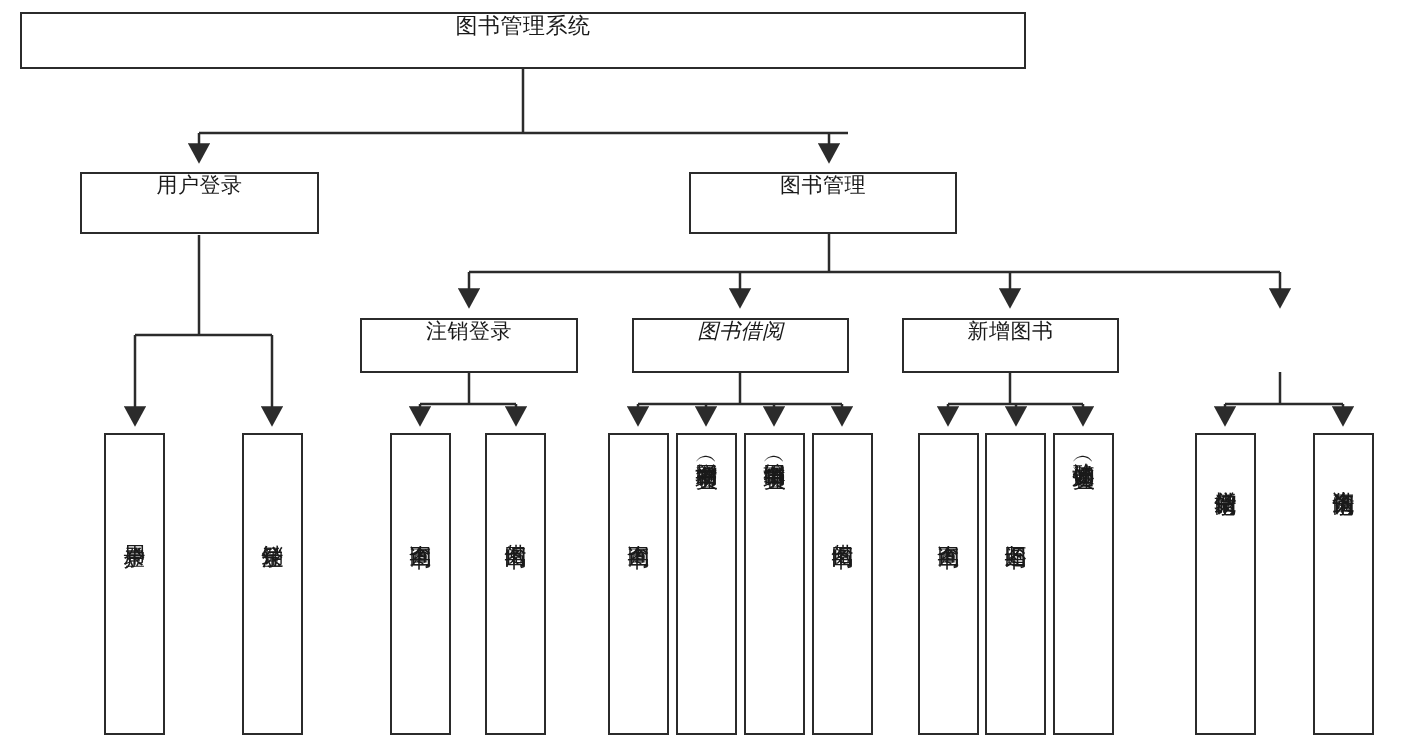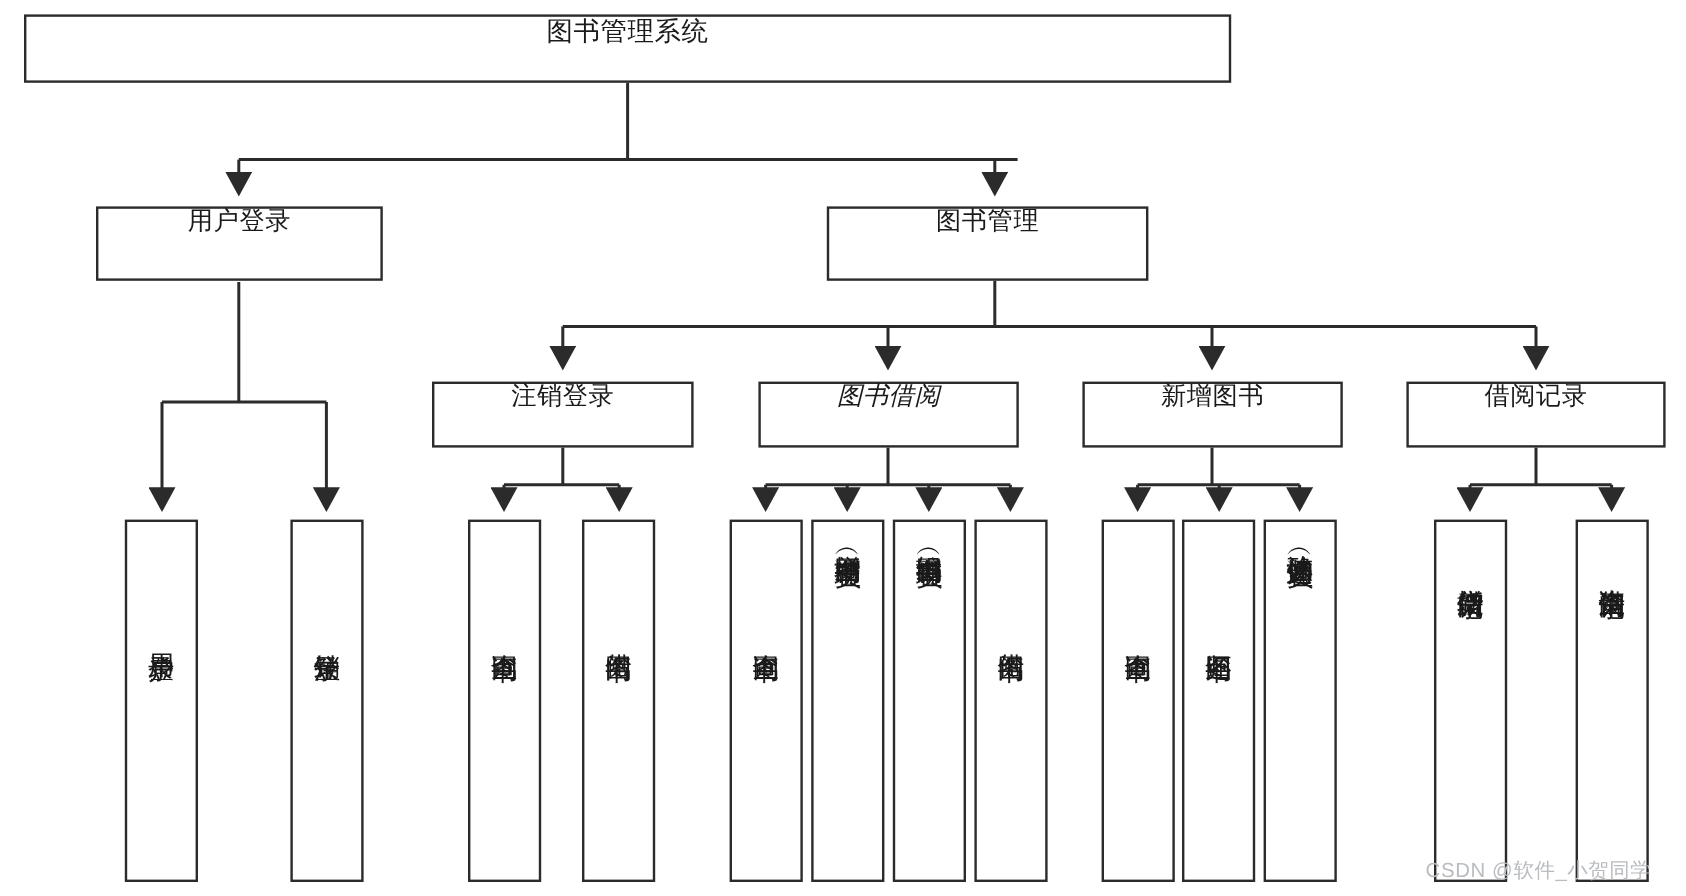--- a/index.html
+++ b/index.html
@@ -146,23 +146,20 @@
 
   <div class="node horiz" style="left:360px; top:318px; width:218px; height:55px;">
     <span class="label">注销登录</span>
   </div>
   <div class="node horiz" style="left:632px; top:318px; width:217px; height:55px;font-style:italic;">
     <span class="label">图书借阅</span>
   </div>
   <div class="node horiz" style="left:902px; top:318px; width:217px; height:55px;">
     <span class="label">新增图书</span>
   </div>
-  <div class="node horiz" style="left:1172px; top:318px; width:216px; height:55px;">
-    <span class="label">借阅记录</span>
-  </div>
 
   <div class="node leaf mid" style="left:104px; top:433px; width:61px; height:302px;">
     <span class="label">用户登录</span>
   </div>
   <div class="node leaf mid" style="left:242px; top:433px; width:61px; height:302px;">
     <span class="label">注销登录</span>
   </div>
 
   <div class="node leaf mid" style="left:390px; top:433px; width:61px; height:302px;">
     <span class="label">查询图书</span>
@@ -194,15 +191,14 @@
     <span class="label">确认归还（管理员）</span>
   </div>
 
   <div class="node leaf center" style="left:1195px; top:433px; width:61px; height:302px;">
     <span class="label">新增借阅记录</span>
   </div>
   <div class="node leaf center" style="left:1313px; top:433px; width:61px; height:302px;">
     <span class="label">查询借阅记录</span>
   </div>
 
-  <div id="watermark">CSDN @软件_小贺同学</div>
 
 </div>
 
 </body></html>

